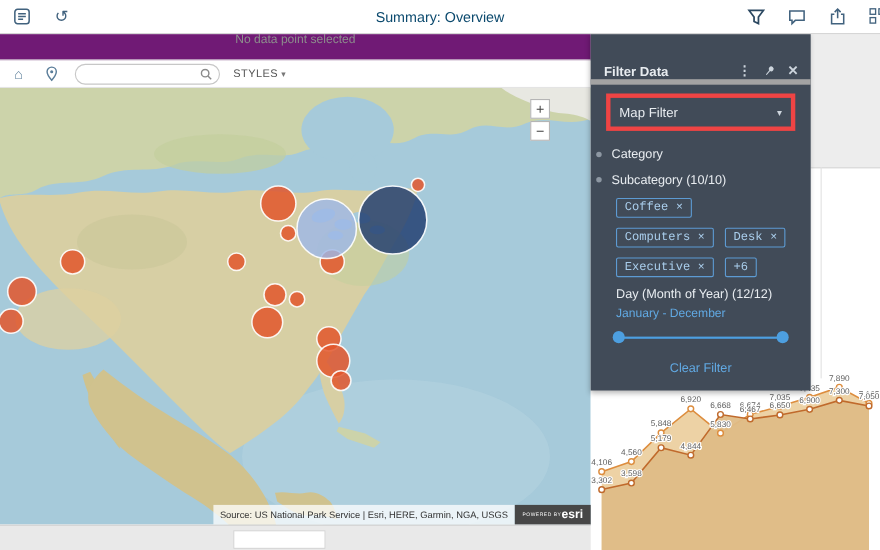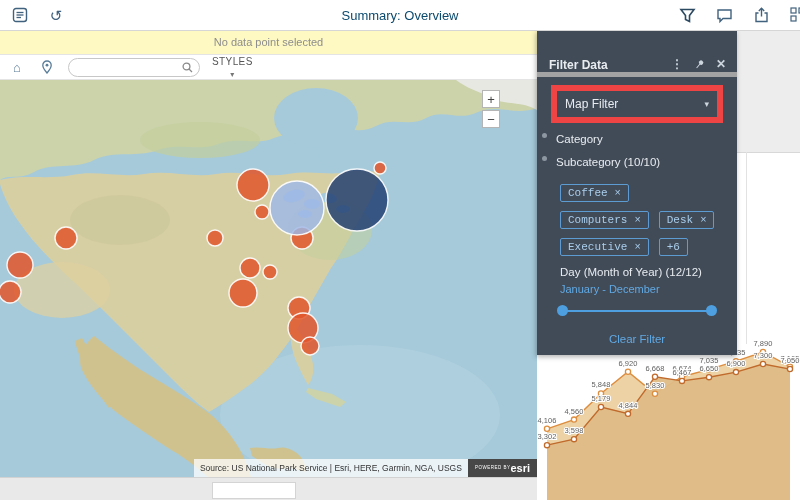--- a/index.html
+++ b/index.html
@@ -8,32 +8,32 @@
   
   .topbar{position:absolute;left:0;top:0;width:800px;height:30px;background:#fff;
           border-bottom:1px solid #d6d6d6;z-index:30;}
   .topbar-left{position:absolute;left:10px;top:0;height:30px;display:flex;align-items:center;gap:16px;}
   .topbar-title{position:absolute;left:0;right:0;top:0;height:30px;display:flex;align-items:center;
                 justify-content:center;font-size:13px;color:#0c4a6e;}
   .topbar-right{position:absolute;right:6px;top:0;height:30px;display:flex;align-items:center;gap:17px;}
   .ibtn{width:20px;height:20px;display:flex;align-items:center;justify-content:center;cursor:pointer;}
   .glyph{color:#41627e;font-size:15px;line-height:1;}
   
-  .map-status{position:absolute;left:0;top:30px;width:537px;height:24px;background:#fef9c3;
-              border-bottom:1px solid #e4e4e4;display:flex;align-items:center;justify-content:center;
+  .map-status{position:absolute;left:0;top:30px;width:537px;height:24px;background:#701a75;
+              border-bottom:1px solid #e4e4e4;display:flex;justify-content:center;
               font-size:11px;color:#8d8d8d;z-index:5;}
   .map-toolbar{position:absolute;left:0;top:55px;width:537px;height:25px;background:#fff;
                border-bottom:1px solid #e4e4e4;display:flex;align-items:center;gap:12px;
                padding-left:8px;box-sizing:border-box;z-index:5;}
   .tb-icon{width:18px;height:18px;display:flex;align-items:center;justify-content:center;
            color:#5a7d99;font-size:13px;cursor:pointer;}
   .search-box{width:118px;height:17px;border:1px solid #c7c7c7;border-radius:10px;display:flex;
               align-items:center;padding:0 6px;gap:4px;}
   .search-box input{border:none;outline:none;flex:1;font-size:10px;min-width:0;background:transparent;}
-  .styles-dd{font-size:10px;color:#555;letter-spacing:.4px;display:flex;align-items:center;gap:3px;cursor:pointer;flex-direction:column;}
+  .styles-dd{font-size:10px;color:#555;letter-spacing:.4px;display:flex;align-items:center;gap:3px;cursor:pointer;}
   .styles-caret{font-size:8px;color:#777;}
   .map-canvas{position:absolute;left:0;top:80px;width:537px;height:397px;z-index:4;}
   .zoom-ctrl{position:absolute;left:482px;top:10px;z-index:6;}
   .zoom-btn{width:18px;height:18px;background:#fff;border:1px solid #b5b5b5;display:flex;
             align-items:center;justify-content:center;font-size:13px;color:#444;cursor:pointer;
             margin-bottom:2px;box-sizing:border-box;}
   .map-attrib{position:absolute;left:0;bottom:0;width:537px;height:18px;display:flex;align-items:center;
               justify-content:flex-end;z-index:6;}
   .attrib-text{background:rgba(255,255,255,.75);font-size:8.5px;color:#333;height:18px;display:flex;
                align-items:center;padding:0 6px;}
@@ -57,24 +57,24 @@
        font-family:"Liberation Sans",sans-serif;}
   
   .filter-panel{position:absolute;left:537px;top:30px;width:200px;height:325px;background:#414b58;
                 z-index:20;color:#e8ecf0;box-shadow:-1px 2px 5px rgba(0,0,0,.3);box-sizing:border-box;}
   .fp-header{height:26px;display:flex;align-items:flex-end;padding:16px 8px 0 12px;
              border-bottom:5px solid #a3a3a3;font-size:12px;font-weight:bold;}
   .fp-header-title{flex:1;}
   .fp-hicon{width:16px;height:16px;display:flex;align-items:center;justify-content:center;
             color:#cdd5dd;font-size:12px;cursor:pointer;margin-left:6px;}
   .fp-body{padding:8px 14px 0 14px;}
-  .fp-select{height:26px;border:6px solid #ef4444;display:flex;align-items:center;
+  .fp-select{height:26px;border:4px solid #ef4444;display:flex;align-items:center;
              justify-content:space-between;padding:0 8px;font-size:12px;margin-bottom:10px;cursor:pointer;}
   .fp-caret{font-size:9px;color:#cdd5dd;}
-  .fp-section{display:flex;align-items:flex-start;gap:9px;font-size:11.5px;height:23px;
+  .fp-section{display:flex;align-items:center;gap:9px;font-size:11.5px;height:23px;
               margin-left:-9px;cursor:pointer;}
   .dot{width:5px;height:5px;border-radius:50%;background:#8d97a2;flex:none;}
   .chip-list{display:flex;flex-wrap:wrap;gap:9px 10px;margin:5px 0 10px 9px;font-family:Liberation Mono, monospace;}
   .chip{border:1px solid #5d9bd3;color:#a9cdeb;font-size:11px;padding:2px 7px;border-radius:2px;
         display:flex;align-items:center;gap:7px;cursor:pointer;}
   .chip-x{font-size:10.5px;color:#a9cdeb;}
   .day-label{font-size:11.5px;margin:4px 0 5px 9px;}
   .range-text{color:#61a9e3;font-size:11px;margin-left:9px;}
   .slider{position:relative;height:14px;margin:9px 8px 2px 8px;}
   .slider-track{position:absolute;left:0;right:0;top:6px;height:2px;background:#4d9fe0;}

